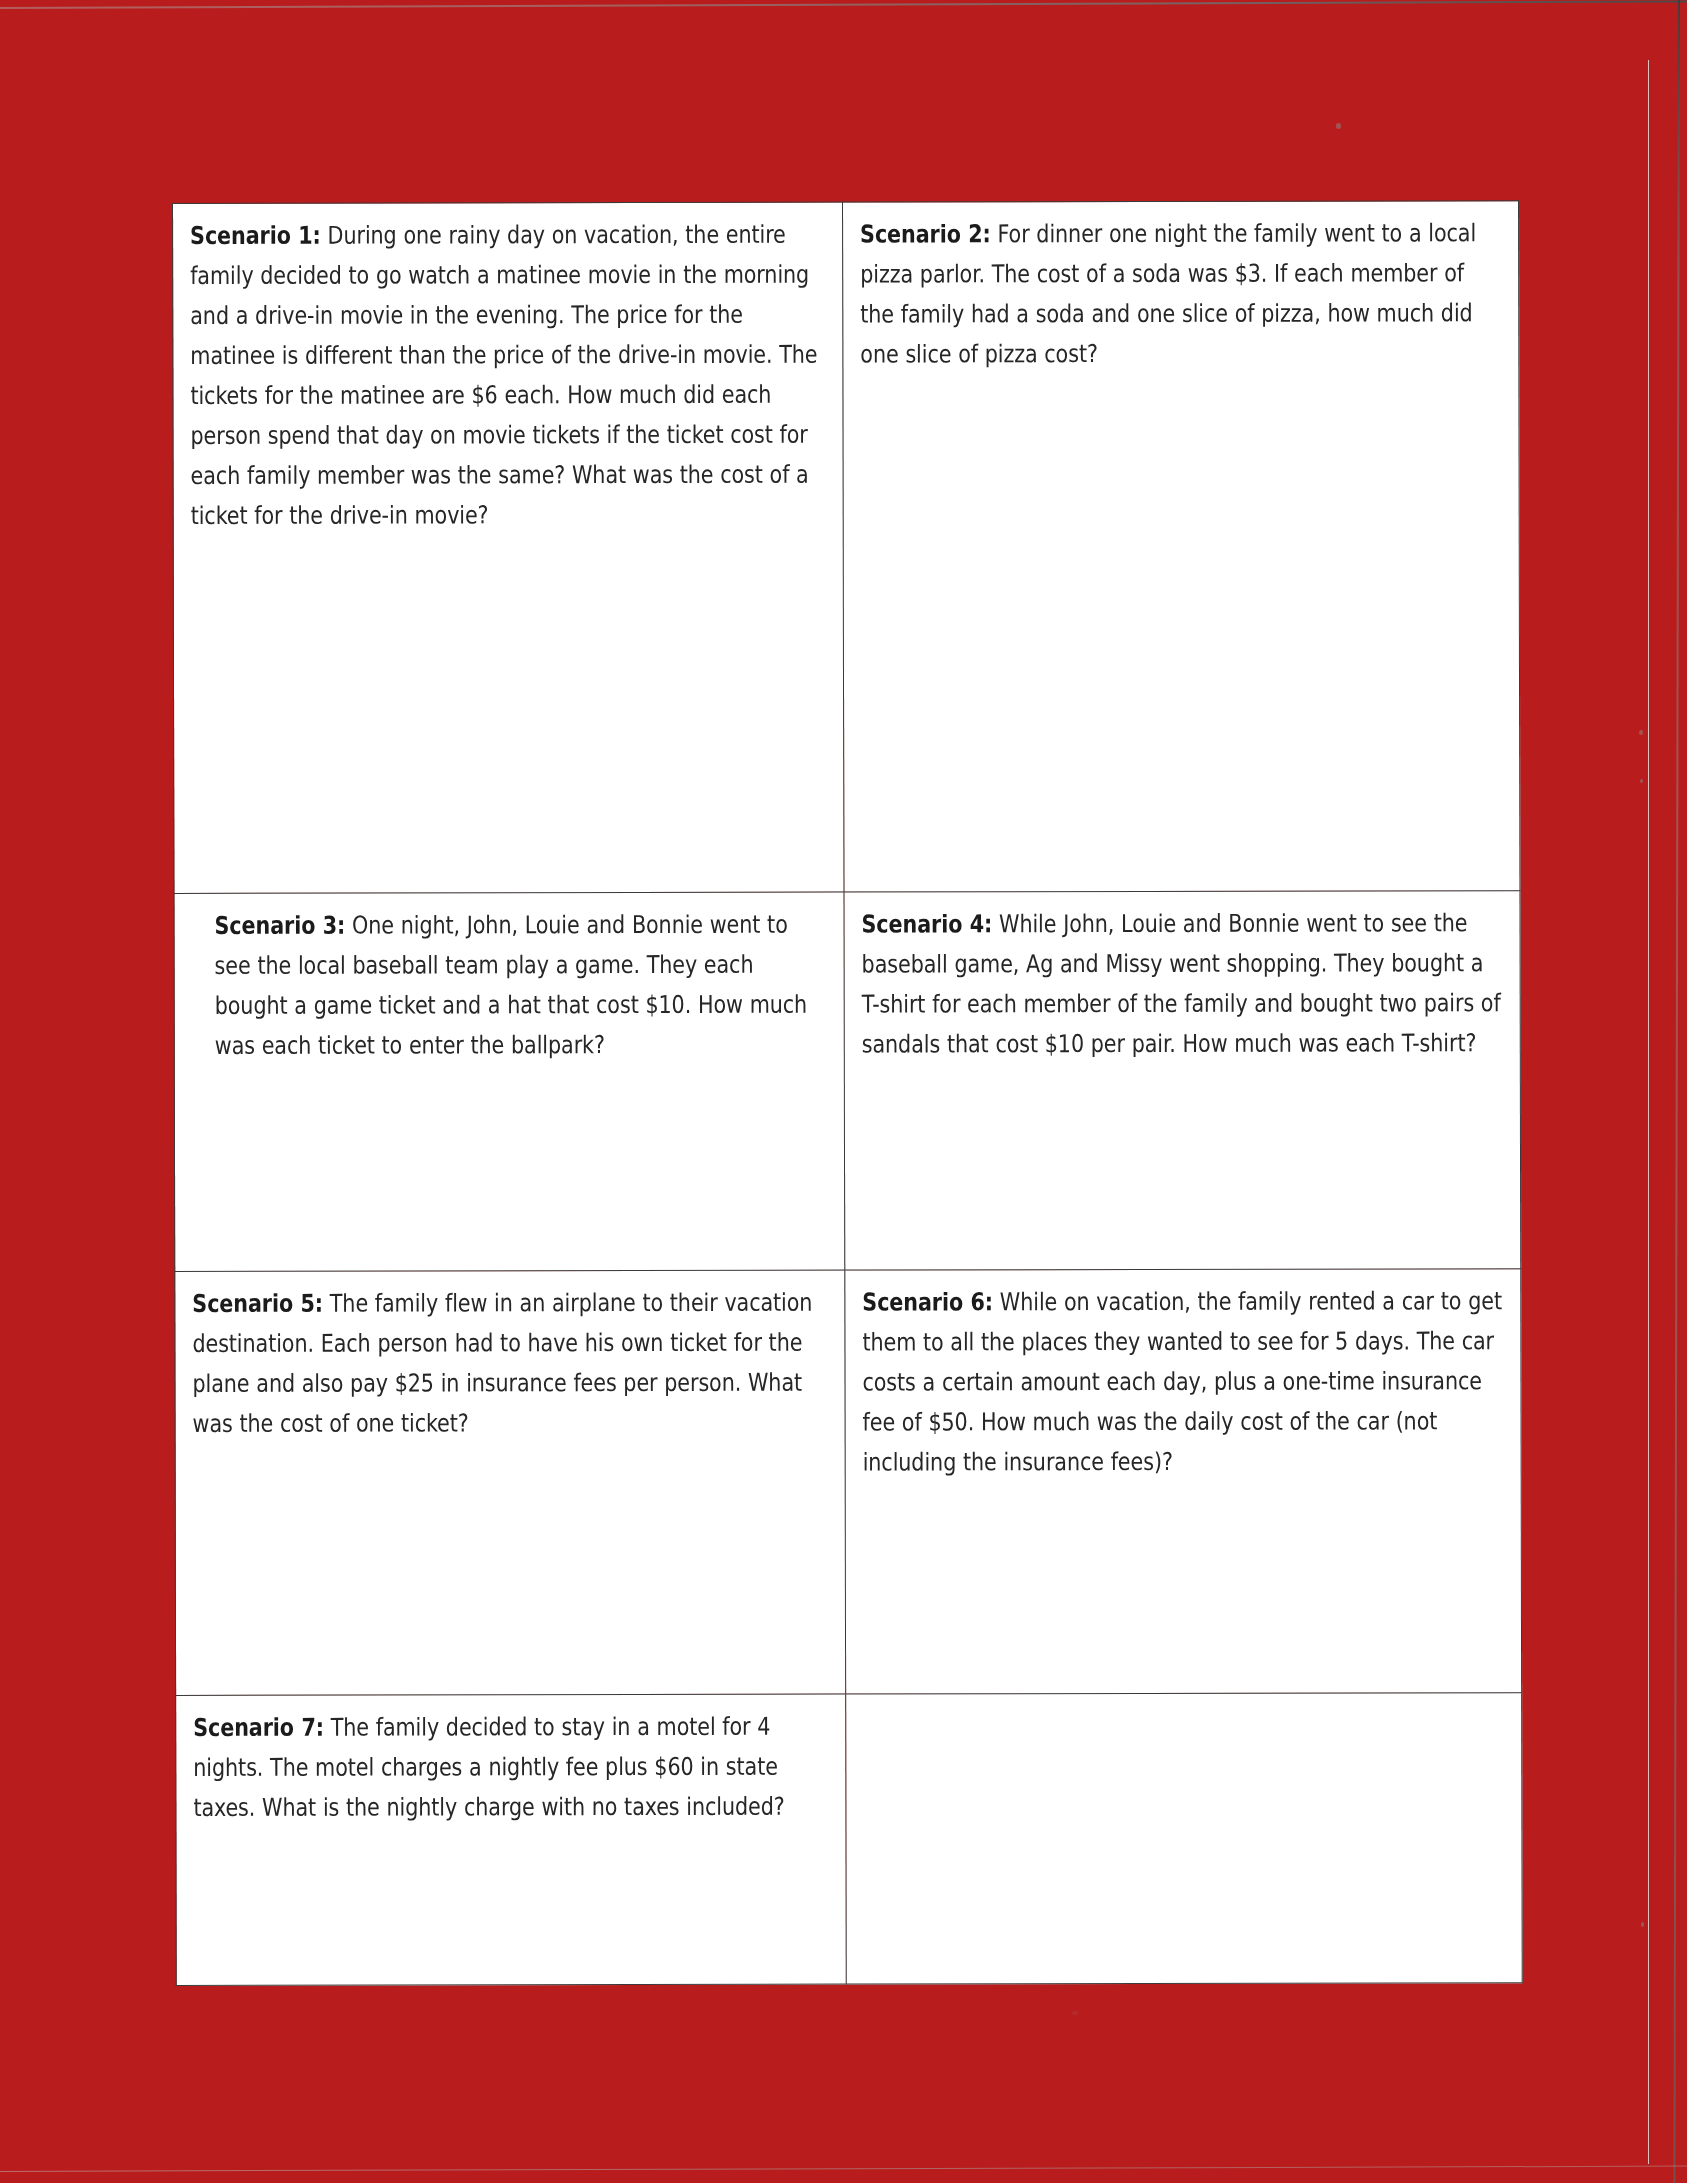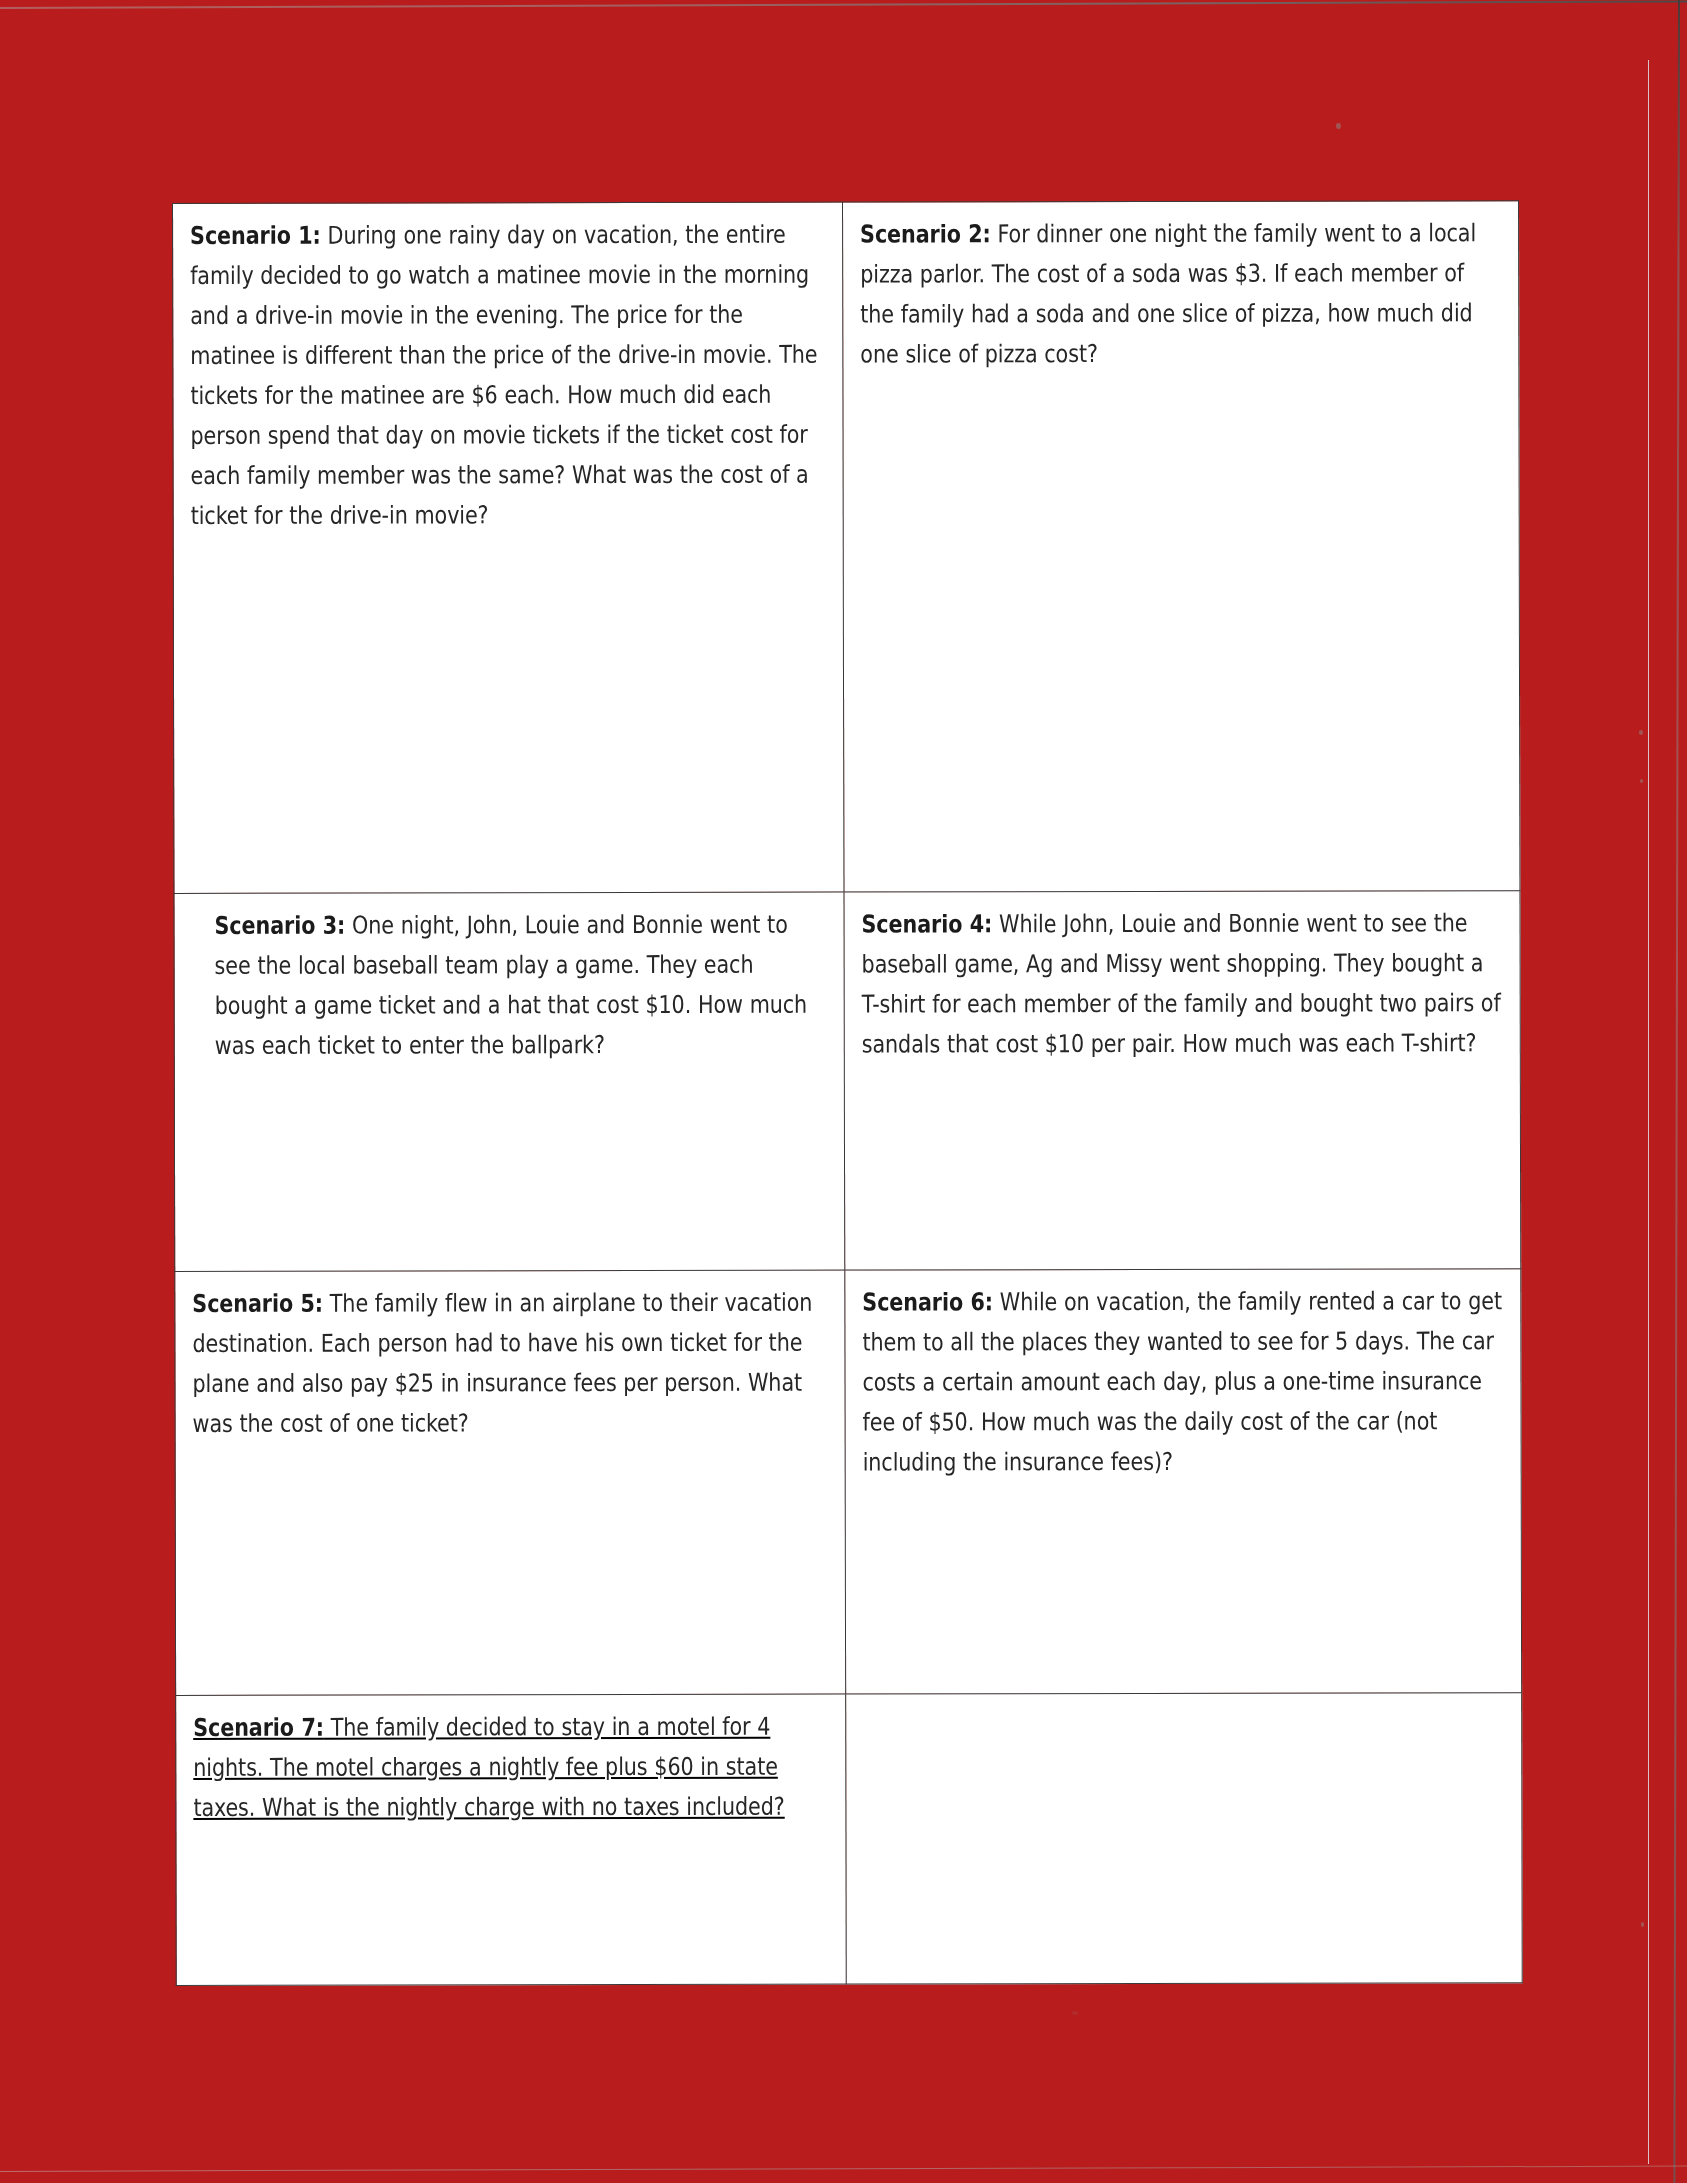--- a/index.html
+++ b/index.html
@@ -174,21 +174,21 @@
             <span class="scenario-label">Scenario 5:</span><span> The family flew in an airplane to their vacation destination. Each person had to have his own ticket for the plane and also pay $25 in insurance fees per person. What was the cost of one ticket?</span>
           </div>
         </td>
         <td>
           <div class="cell-text">
             <span class="scenario-label">Scenario 6:</span><span> While on vacation, the family rented a car to get them to all the places they wanted to see for 5 days. The car costs a certain amount each day, plus a one-time insurance fee of $50. How much was the daily cost of the car (not including the insurance fees)?</span>
           </div>
         </td>
       </tr>
       <tr>
-        <td style="height:271px;text-decoration:underline;">
+        <td style="height:271px;">
           <div class="cell-text">
             <span class="scenario-label">Scenario 7:</span><span> The family decided to stay in a motel for 4 nights. The motel charges a nightly fee plus $60 in state taxes. What is the nightly charge with no taxes included?</span>
           </div>
         </td>
         <td>
           <div class="cell-text cell-empty">
             <span class="scenario-label"></span><span></span>
           </div>
         </td>
       </tr>

